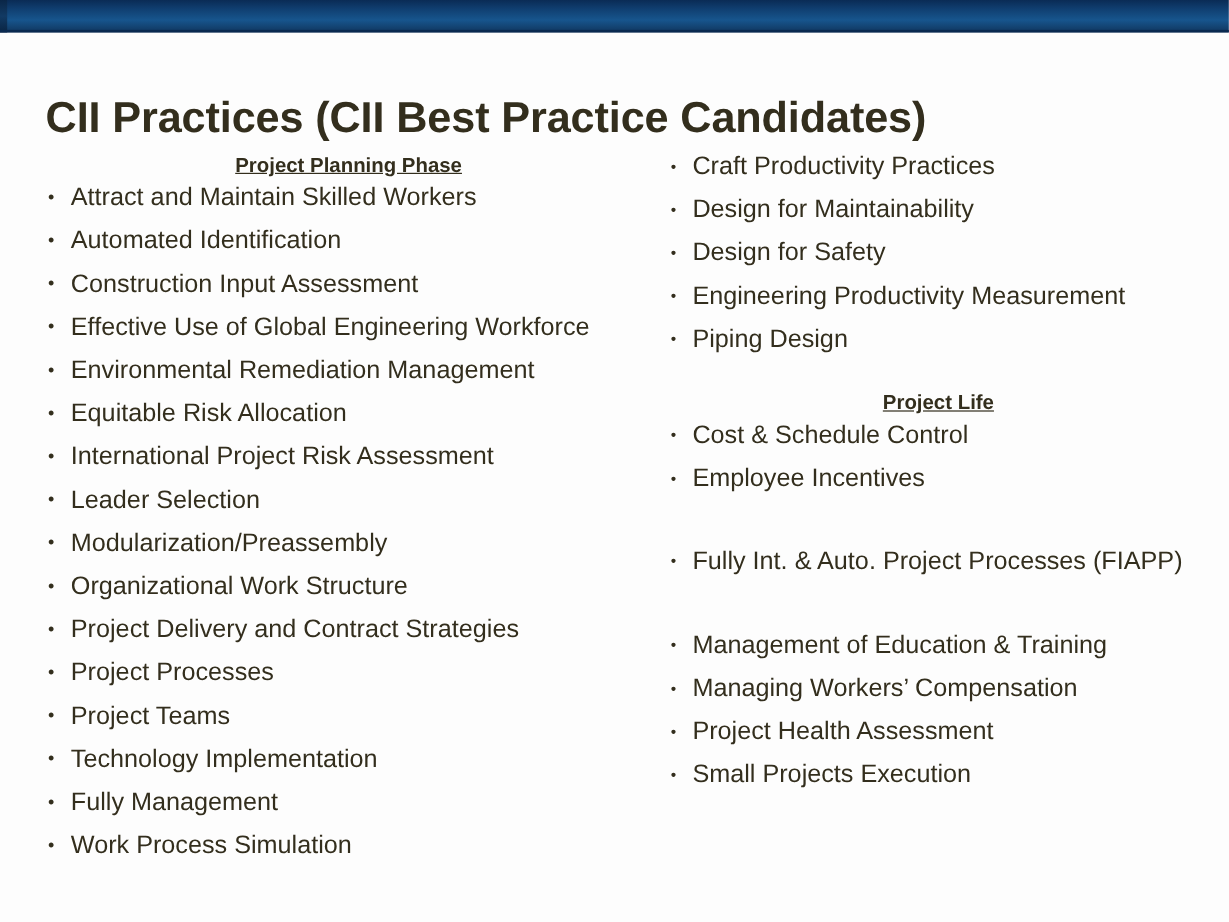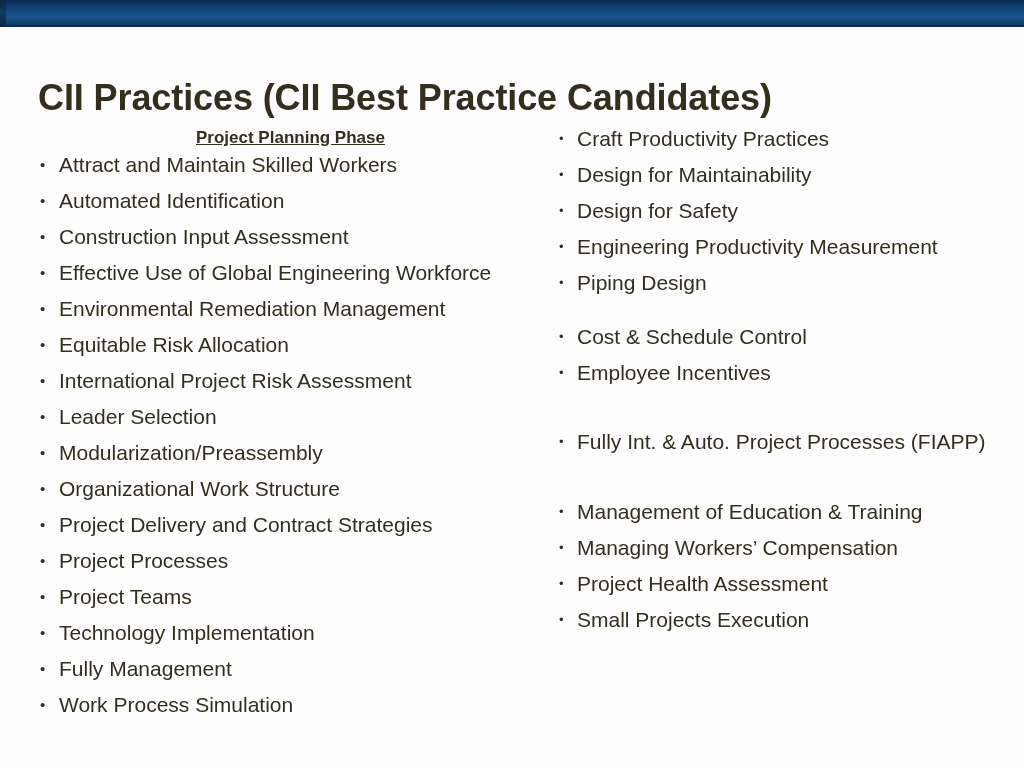--- a/index.html
+++ b/index.html
@@ -227,20 +227,21 @@
           </li>
         <li>
             <span class="item-text">Piping Design</span>
           </li>
       </ul>
     </div>
 
     <div class="section-gap"></div>
 
     <div>
+      <div class="section-heading">Project Life</div>
       <ul class="practice-list">
         <li>
             <span class="item-text">Cost &amp; Schedule Control</span>
           </li>
         <li>
             <span class="item-text">Employee Incentives</span>
           </li>
         <li class="two-line">
             <span class="item-text">Fully Int. &amp; Auto. Project Processes (FIAPP)</span>
           </li>

